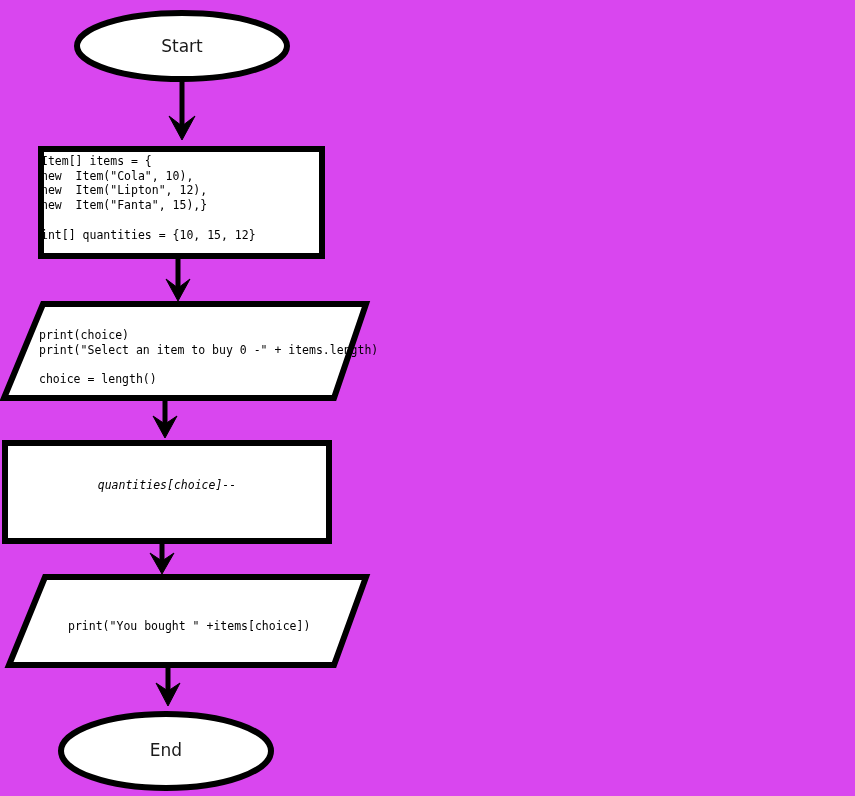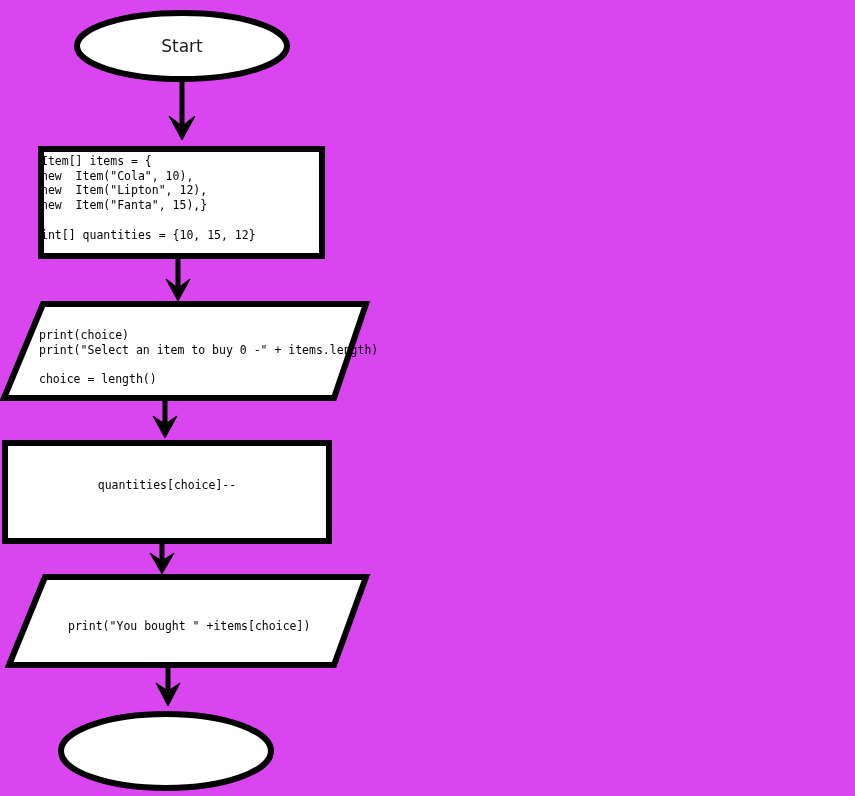--- a/index.html
+++ b/index.html
@@ -128,18 +128,19 @@
 <span>new  Item("Lipton", 12),</span>
 <span>new  Item("Fanta", 15),}</span>
 <span></span>
 <span>int[] quantities = {10, 15, 12}</span></div>
 
   <div class="node-text io-text" style="left:39px; top:328px; width:320px;"><span>print(choice)</span>
 <span>print("Select an item to buy 0 -" + items.length)</span>
 <span></span>
 <span>choice = length()</span></div>
 
-  <div class="node-text process-text" style="left:5px; top:478px; width:324px;">quantities[choice]--</div>
+  <div class="node-text process-text" style="left:5px; top:478px; width:324px;font-style:italic;">quantities[choice]--</div>
 
   <div class="node-text io-text" style="left:68px; top:619px; width:290px;">print("You bought " +items[choice])</div>
 
+  <div class="node-text terminal-label" style="left:61px; top:740px; width:210px;">End</div>
 
 </div>
 
 </body></html>

